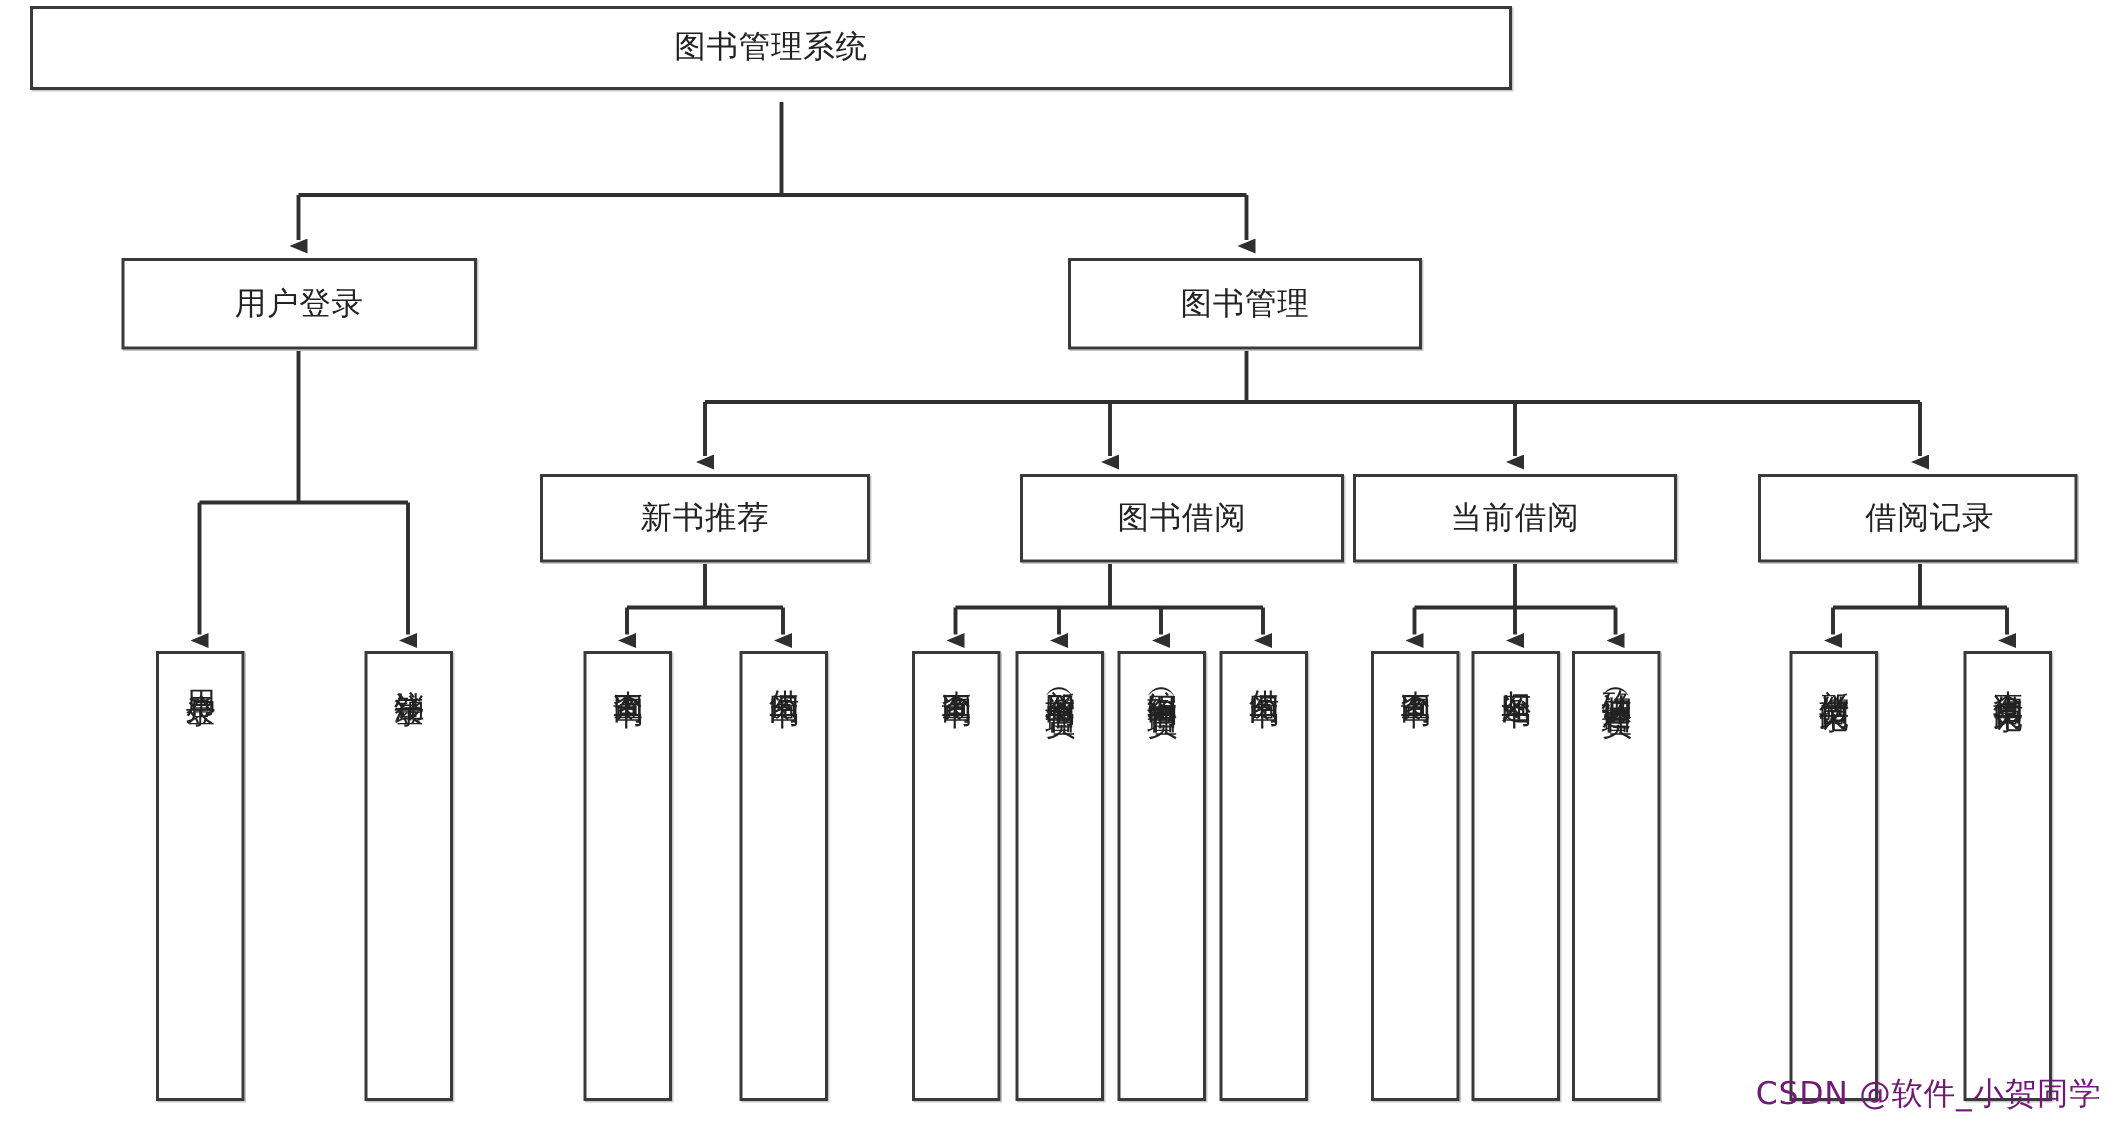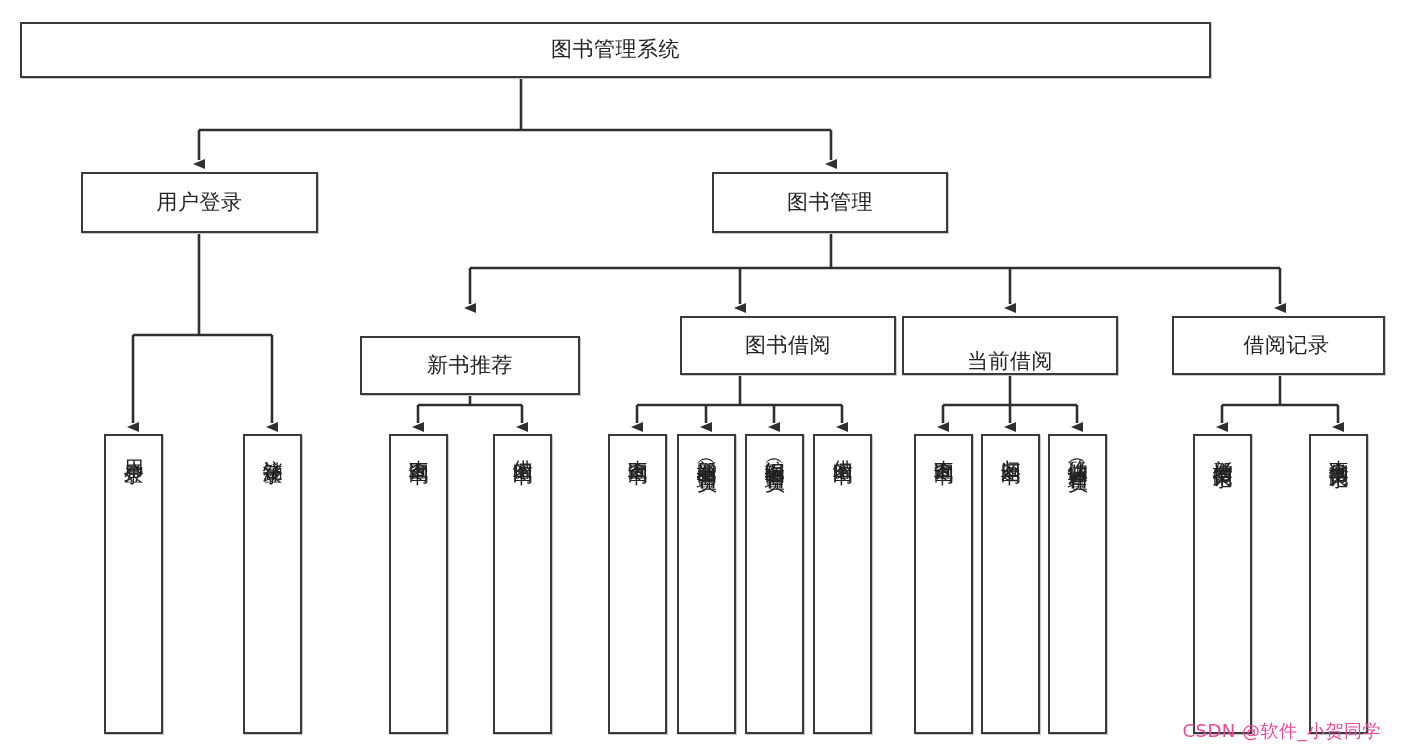--- a/index.html
+++ b/index.html
@@ -51,24 +51,24 @@
   .node.v .node-label {
     writing-mode: vertical-rl;
     text-orientation: upright;
     font-size: 20px;
     line-height: 1.28;
     letter-spacing: 2px;
     white-space: nowrap;
   }
   #watermark {
     position: absolute;
-    right: 24px;
+    right: 4px;
     bottom: 4px;
-    font-size: 18px;
-    color: #ec4899;
+    font-size: 21px;
+    color: #701a75;
     letter-spacing: 0.5px;
     z-index: 3;
     white-space: nowrap;
   }
 </style>
 </head>
 <body>
 
 <div id="canvas">
 
@@ -118,38 +118,38 @@
       <path d="M1010,405 L1010,423" marker-end="url(#arrow)"></path>
       <path d="M1077,405 L1077,423" marker-end="url(#arrow)"></path>
 
       <path d="M1280,375 L1280,405"></path>
       <path d="M1222,405 L1338,405"></path>
       <path d="M1222,405 L1222,423" marker-end="url(#arrow)"></path>
       <path d="M1338,405 L1338,423" marker-end="url(#arrow)"></path>
     </g>
   </svg>
 
-  <div class="node h" style="left:20px; top:22px; width:1191px; height:56px;">
+  <div class="node h" style="left:20px; top:4px; width:988px; height:56px;">
     <span class="node-label">图书管理系统</span>
   </div>
 
   <div class="node h" style="left:81px; top:172px; width:237px; height:61px;">
     <span class="node-label">用户登录</span>
   </div>
   <div class="node h" style="left:712px; top:172px; width:236px; height:61px;text-align:center;">
     <span class="node-label">图书管理</span>
   </div>
 
-  <div class="node h" style="left:360px; top:316px; width:220px; height:59px;margin-top:20px;">
+  <div class="node h" style="left:360px; top:316px; width:220px; height:59px;">
     <span class="node-label">新书推荐</span>
   </div>
   <div class="node h" style="left:632px; top:316px; width:216px; height:59px;margin-left:48px;">
     <span class="node-label">图书借阅</span>
   </div>
-  <div class="node h" style="left:902px; top:316px; width:216px; height:59px;align-items:flex-end;">
+  <div class="node h" style="left:902px; top:316px; width:216px; height:59px;">
     <span class="node-label">当前借阅</span>
   </div>
   <div class="node h" style="left:1172px; top:316px; width:213px; height:59px;padding-left:16px;">
     <span class="node-label">借阅记录</span>
   </div>
 
   <div class="node v" style="left:104px; top:434px; width:59px; height:300px;">
     <span class="node-label">用户登录</span>
   </div>
   <div class="node v" style="left:243px; top:434px; width:59px; height:300px;">

